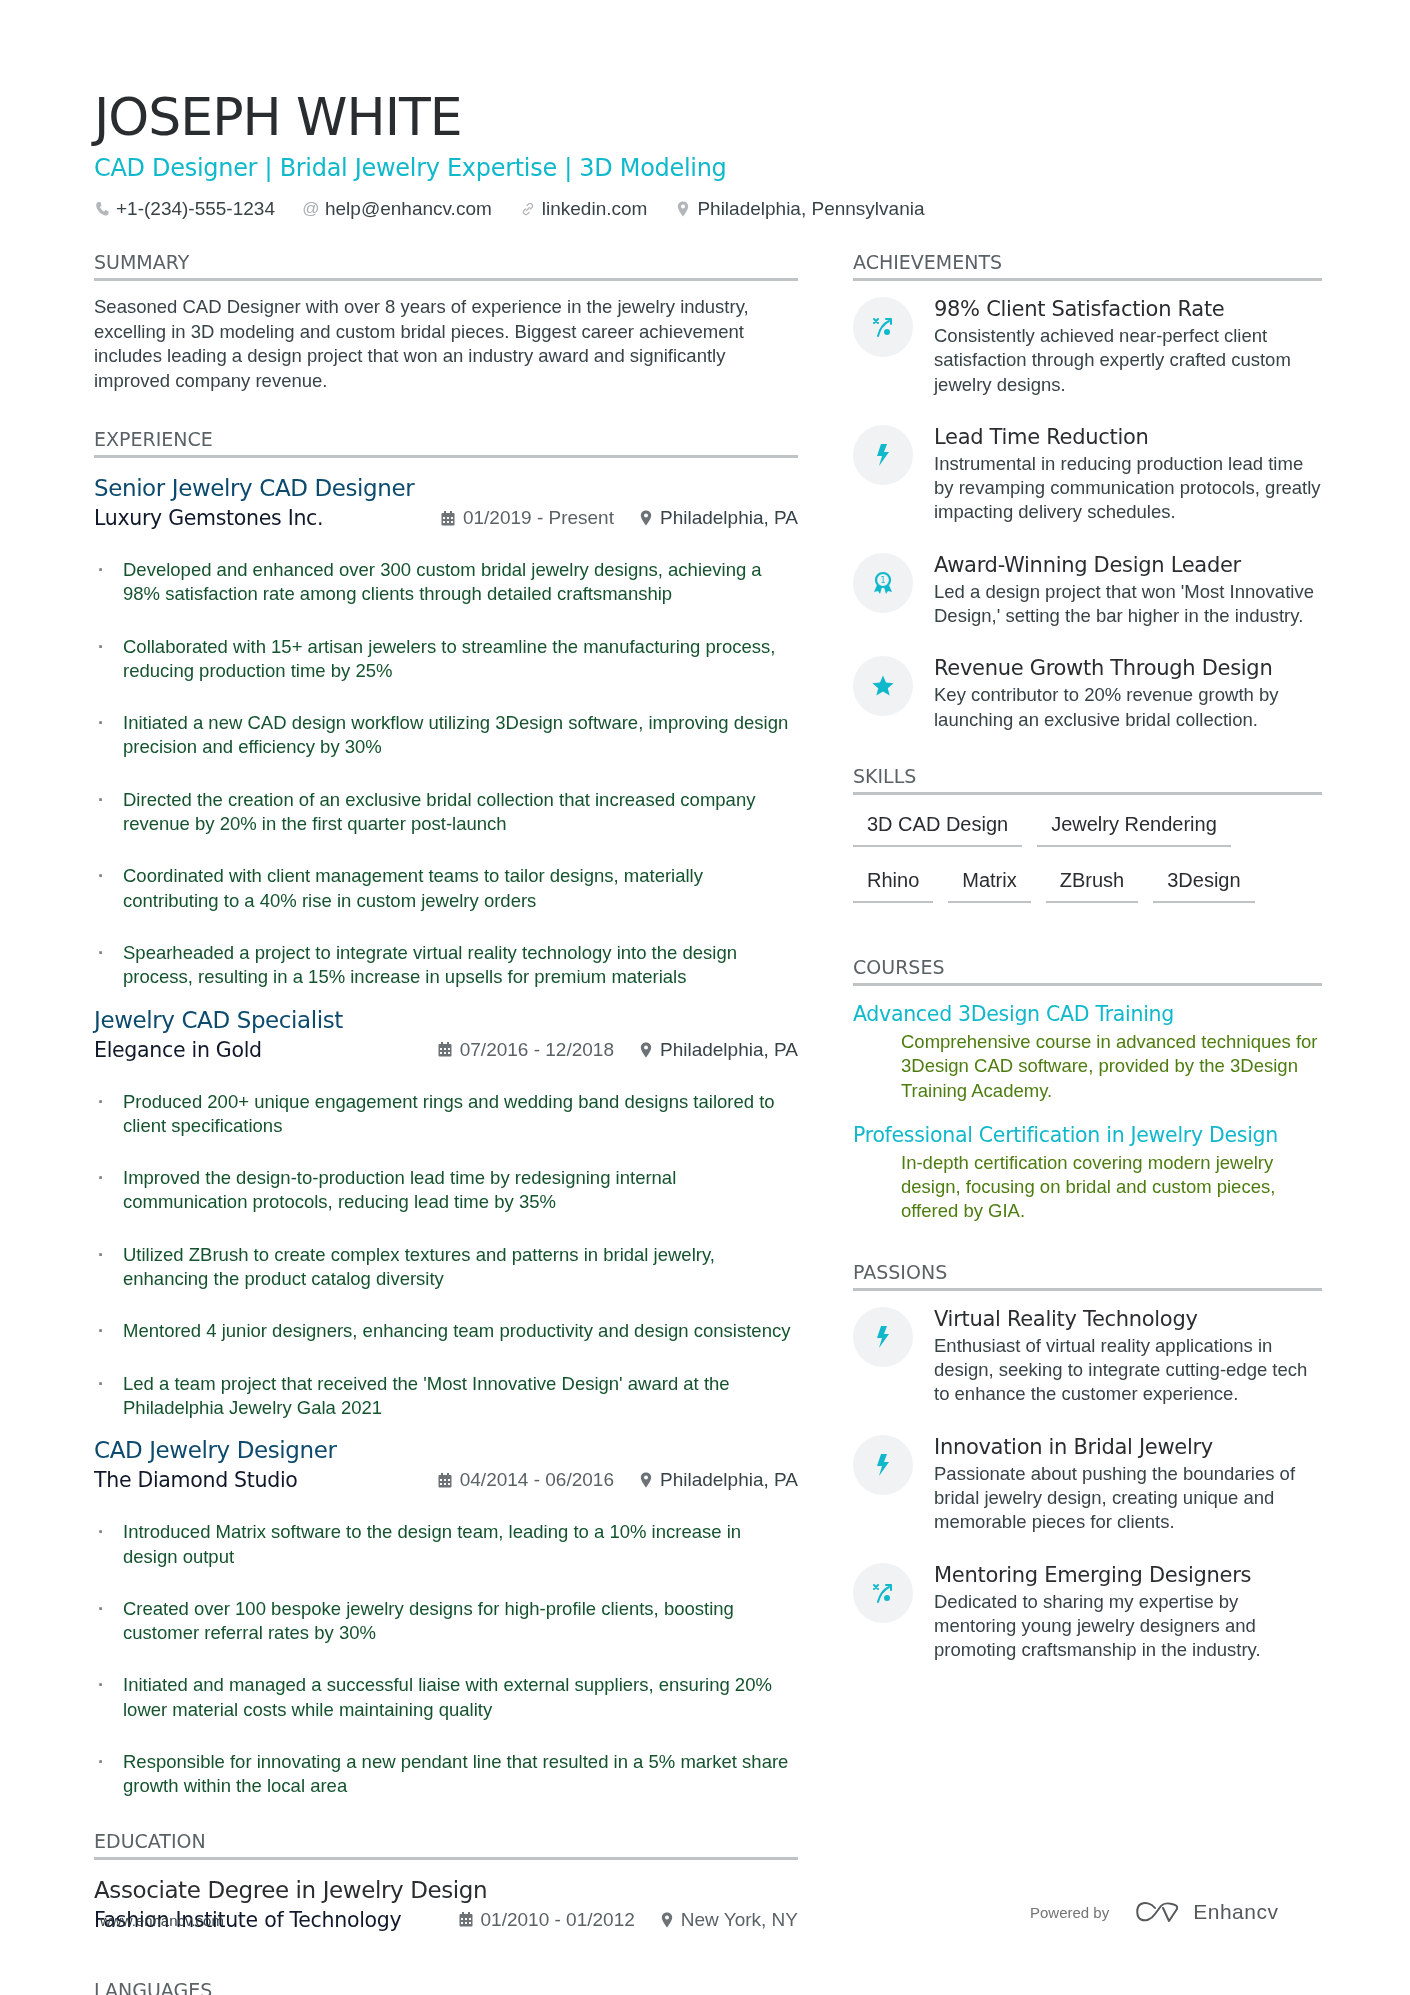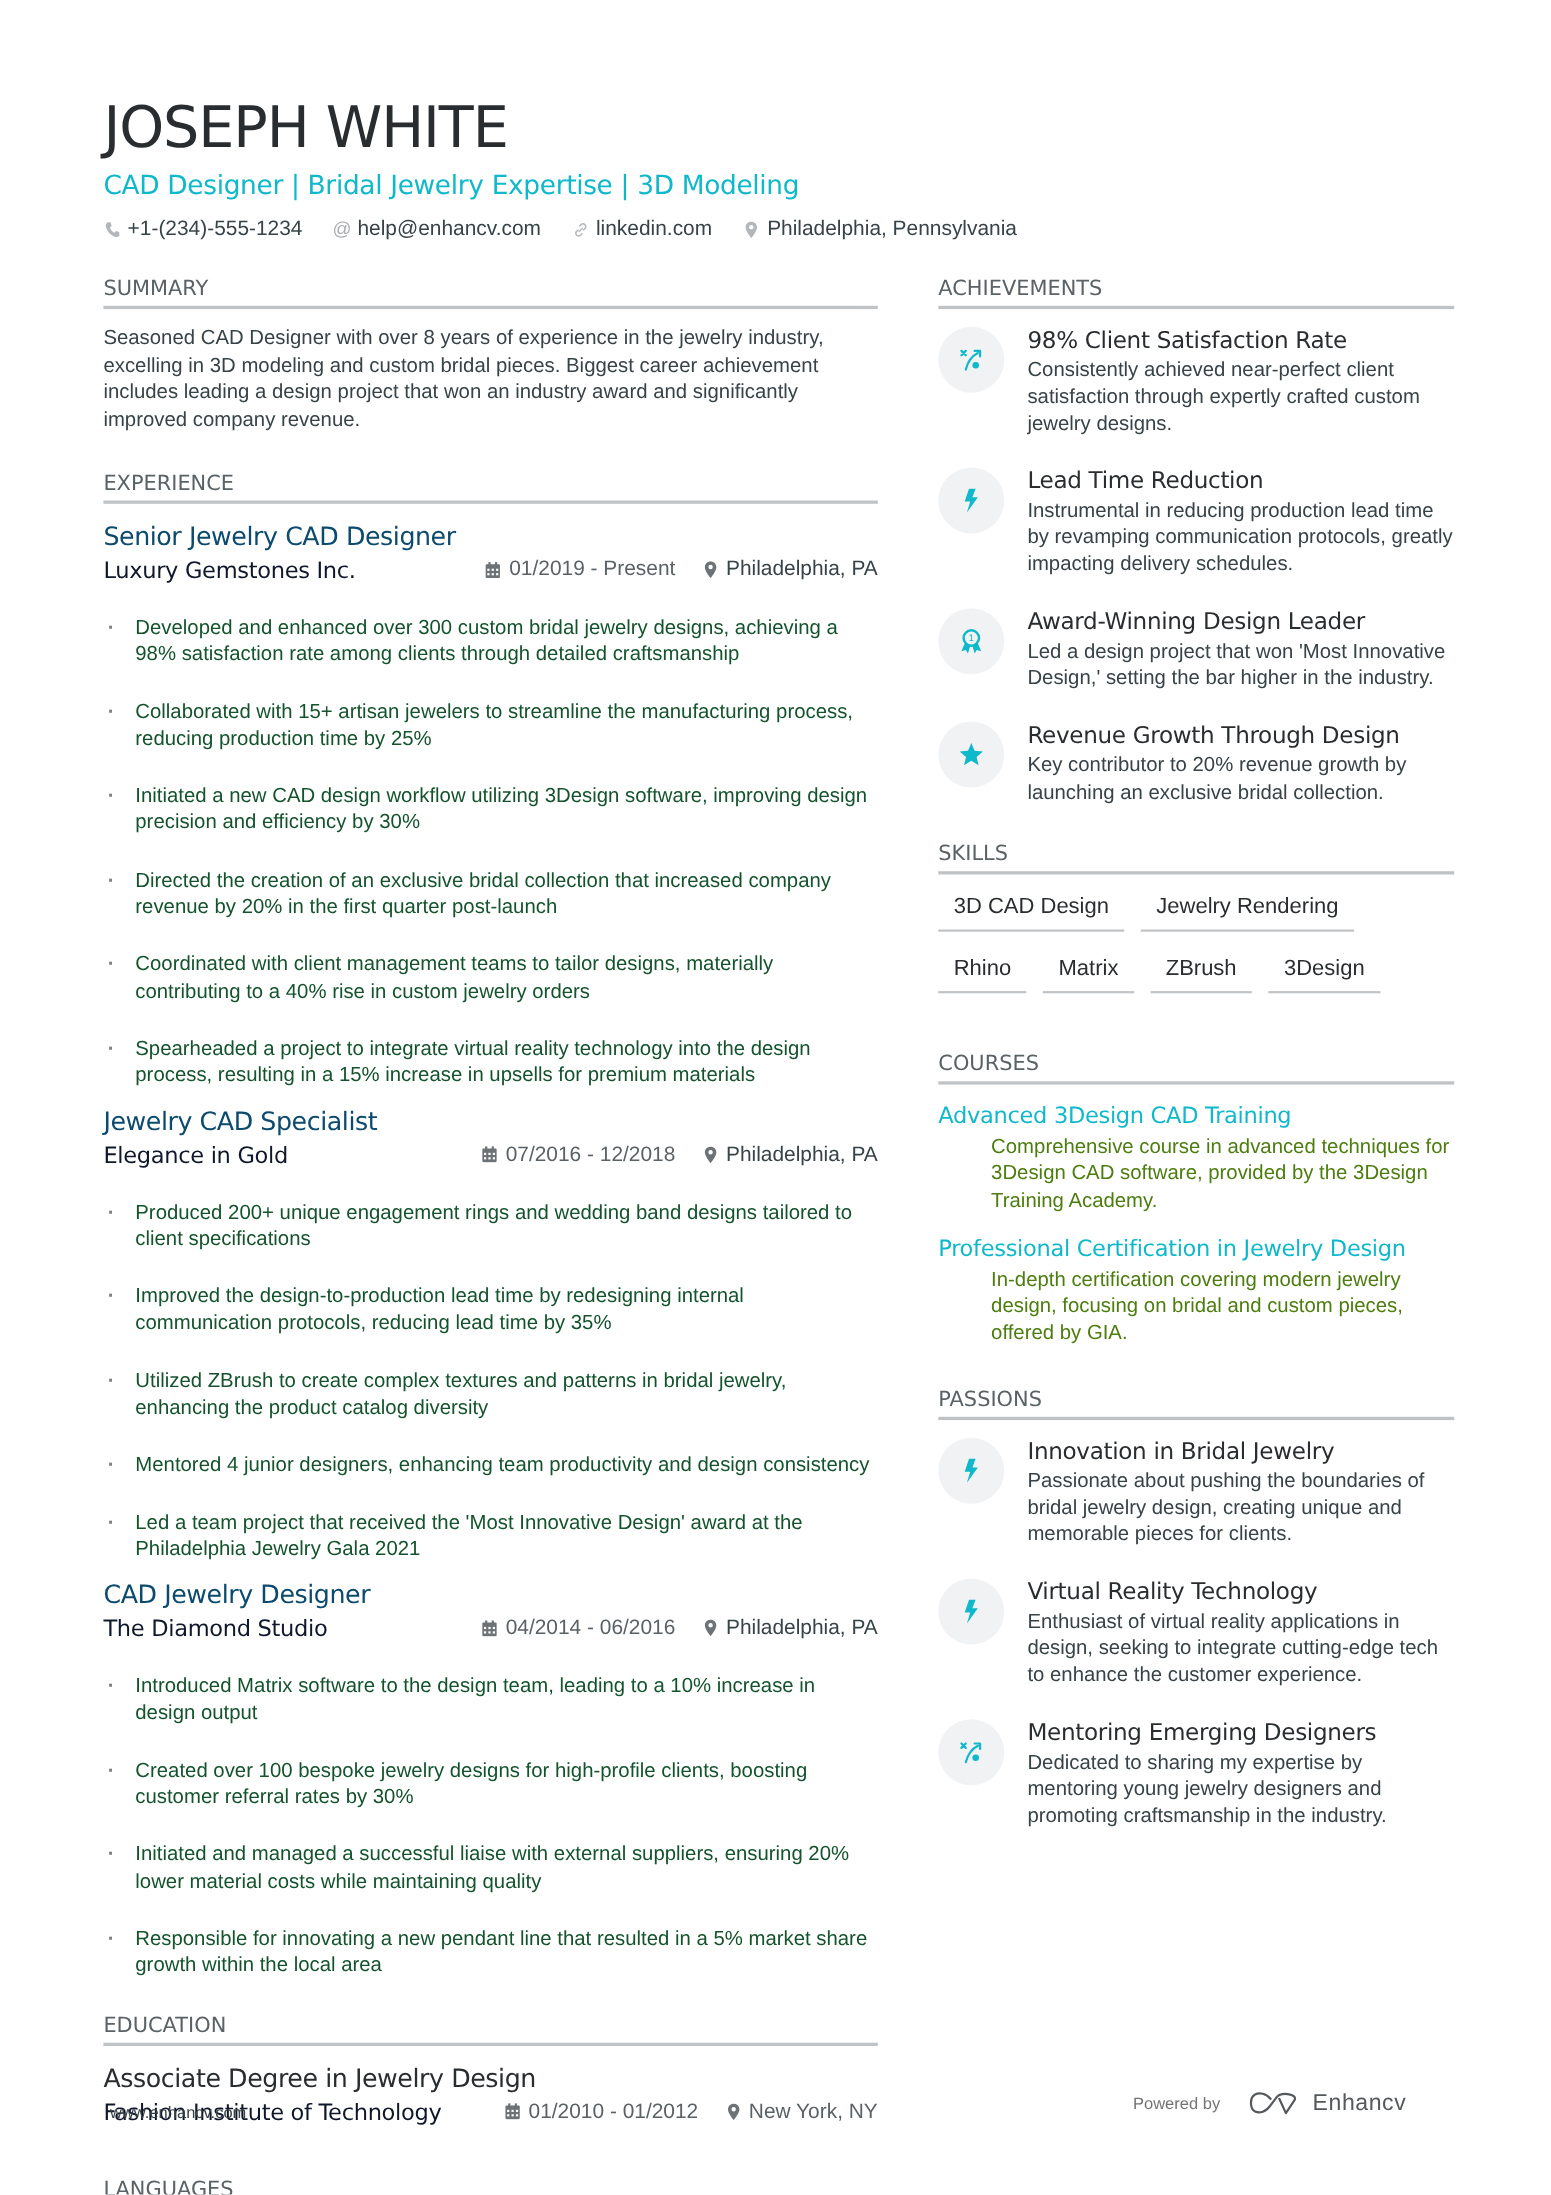--- a/index.html
+++ b/index.html
@@ -385,34 +385,34 @@
     <div class="section">
       <div class="sec-title">PASSIONS</div>
 
       <div class="ach">
         <div class="ach-ic">
           <svg width="14" height="22" viewBox="0 0 14 22">
               <path d="M5 0 L1 12 L6 12 L3 22 L13 8 L8 8 L11 0 Z" fill="#10b8cc"></path>
             </svg>
         </div>
         <div class="ach-body">
+          <div class="ach-title">Virtual Reality Technology</div>
+          <div class="ach-desc">Enthusiast of virtual reality applications in design, seeking to integrate cutting-edge tech to enhance the customer experience.</div>
+        </div>
+      </div>
+
+      <div class="ach">
+        <div class="ach-ic">
+          <svg width="14" height="22" viewBox="0 0 14 22">
+              <path d="M5 0 L1 12 L6 12 L3 22 L13 8 L8 8 L11 0 Z" fill="#10b8cc"></path>
+            </svg>
+        </div>
+        <div class="ach-body">
           <div class="ach-title">Innovation in Bridal Jewelry</div>
           <div class="ach-desc">Passionate about pushing the boundaries of bridal jewelry design, creating unique and memorable pieces for clients.</div>
-        </div>
-      </div>
-
-      <div class="ach">
-        <div class="ach-ic">
-          <svg width="14" height="22" viewBox="0 0 14 22">
-              <path d="M5 0 L1 12 L6 12 L3 22 L13 8 L8 8 L11 0 Z" fill="#10b8cc"></path>
-            </svg>
-        </div>
-        <div class="ach-body">
-          <div class="ach-title">Virtual Reality Technology</div>
-          <div class="ach-desc">Enthusiast of virtual reality applications in design, seeking to integrate cutting-edge tech to enhance the customer experience.</div>
         </div>
       </div>
 
       <div class="ach">
         <div class="ach-ic">
           <svg width="22" height="22" viewBox="0 0 22 22">
               <path d="M2 3 L6 7 M6 3 L2 7" stroke="#10b8cc" stroke-width="2" stroke-linecap="round"></path>
               <circle cx="15" cy="16" r="3" fill="#10b8cc"></circle>
               <path d="M6 20 C8 12 11 8 17 5" stroke="#10b8cc" stroke-width="2" fill="none" stroke-linecap="round"></path>
               <path d="M14 3 L19 3 L19 8" stroke="#10b8cc" stroke-width="2" fill="none" stroke-linecap="round" stroke-linejoin="round"></path>

